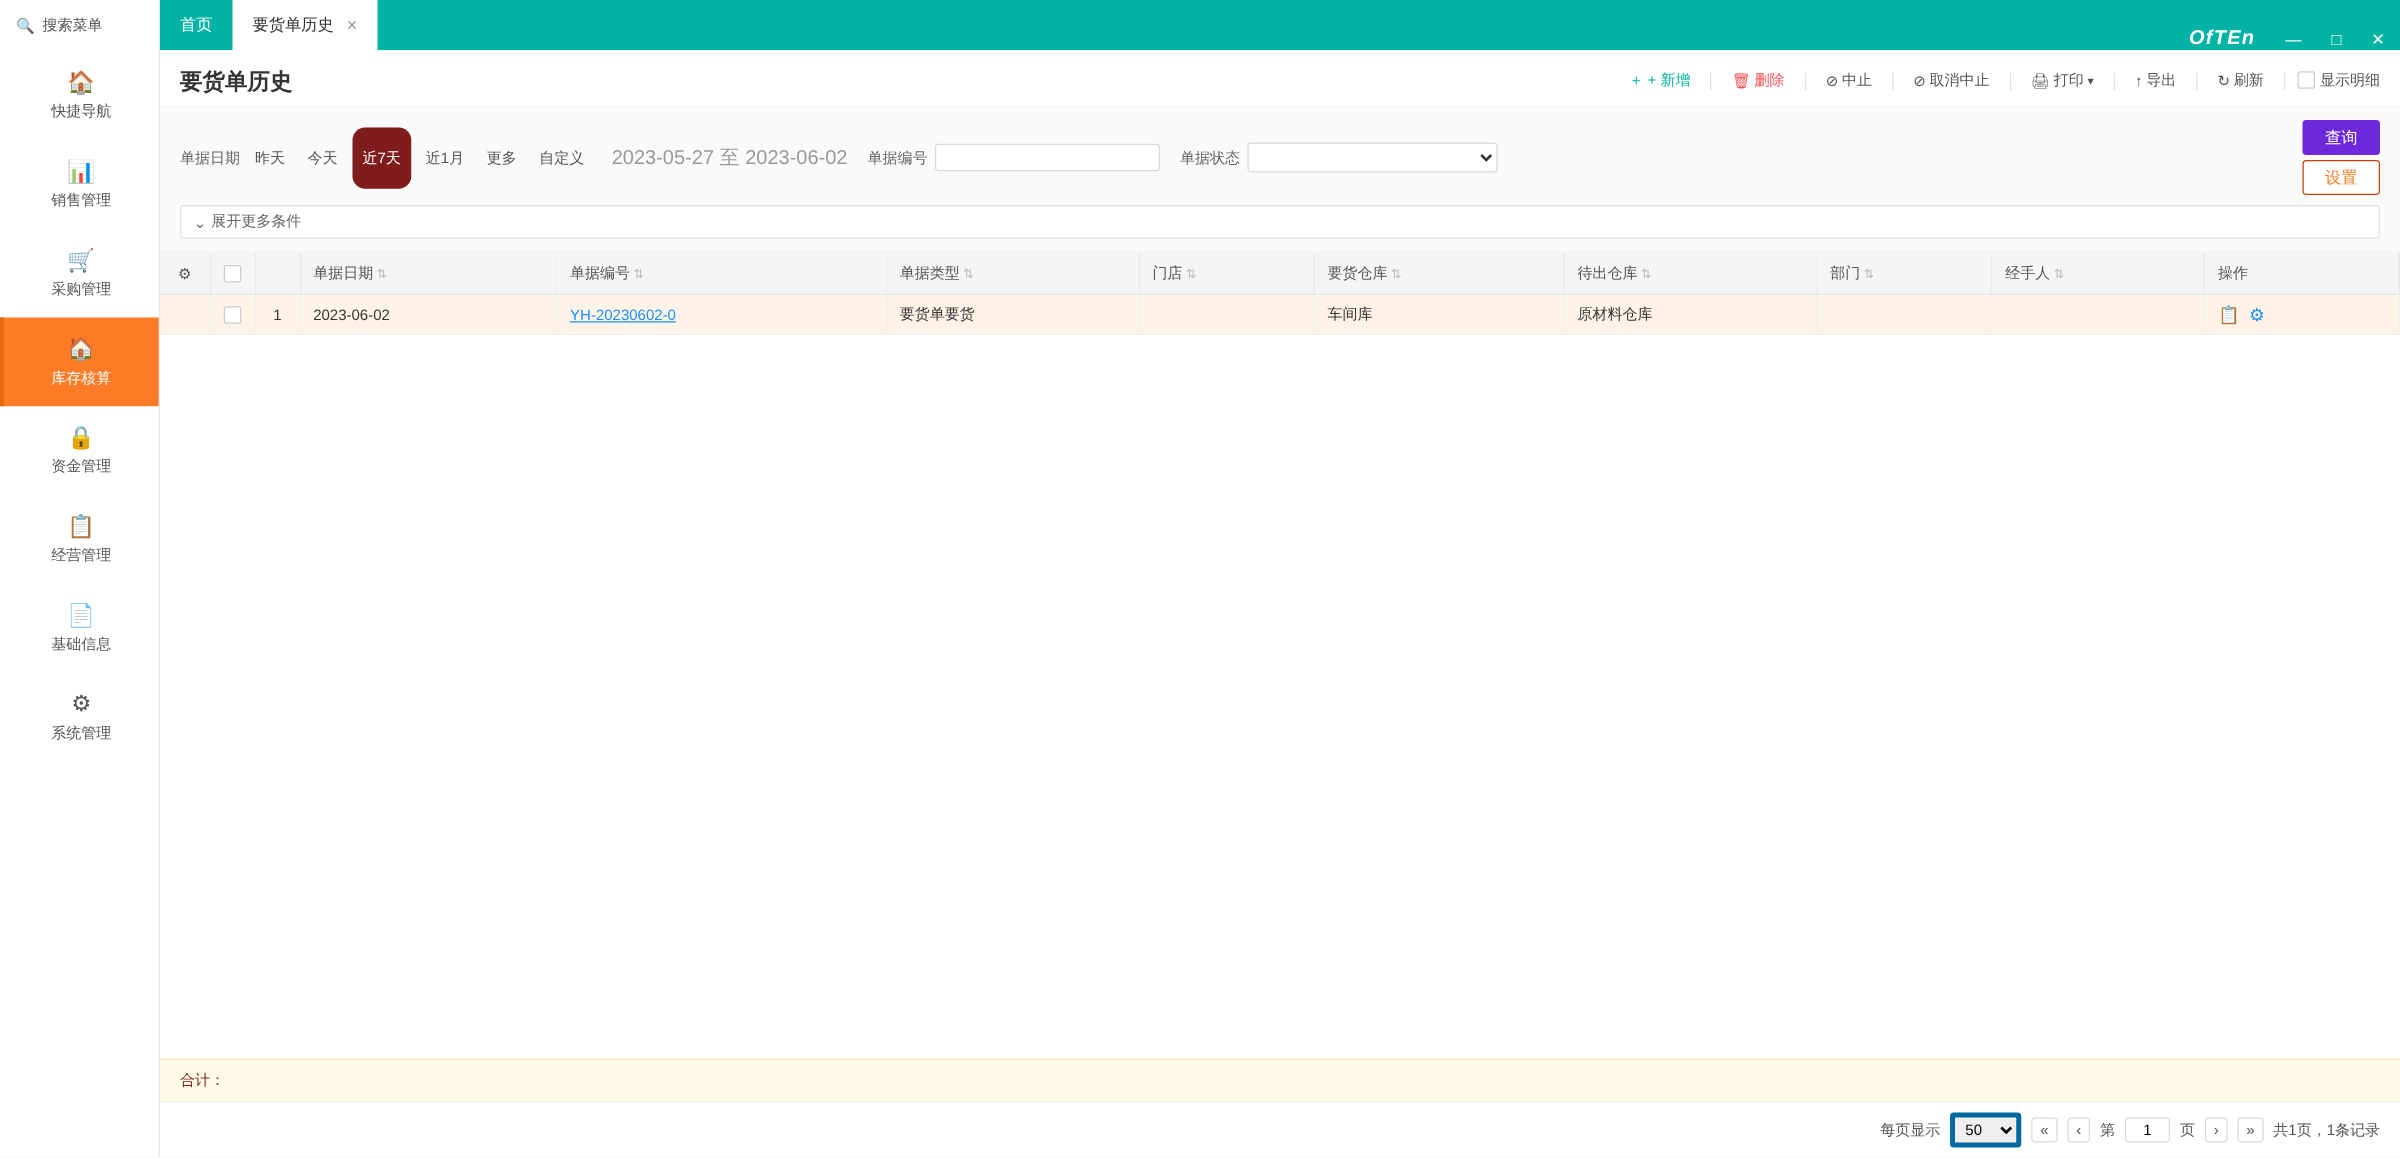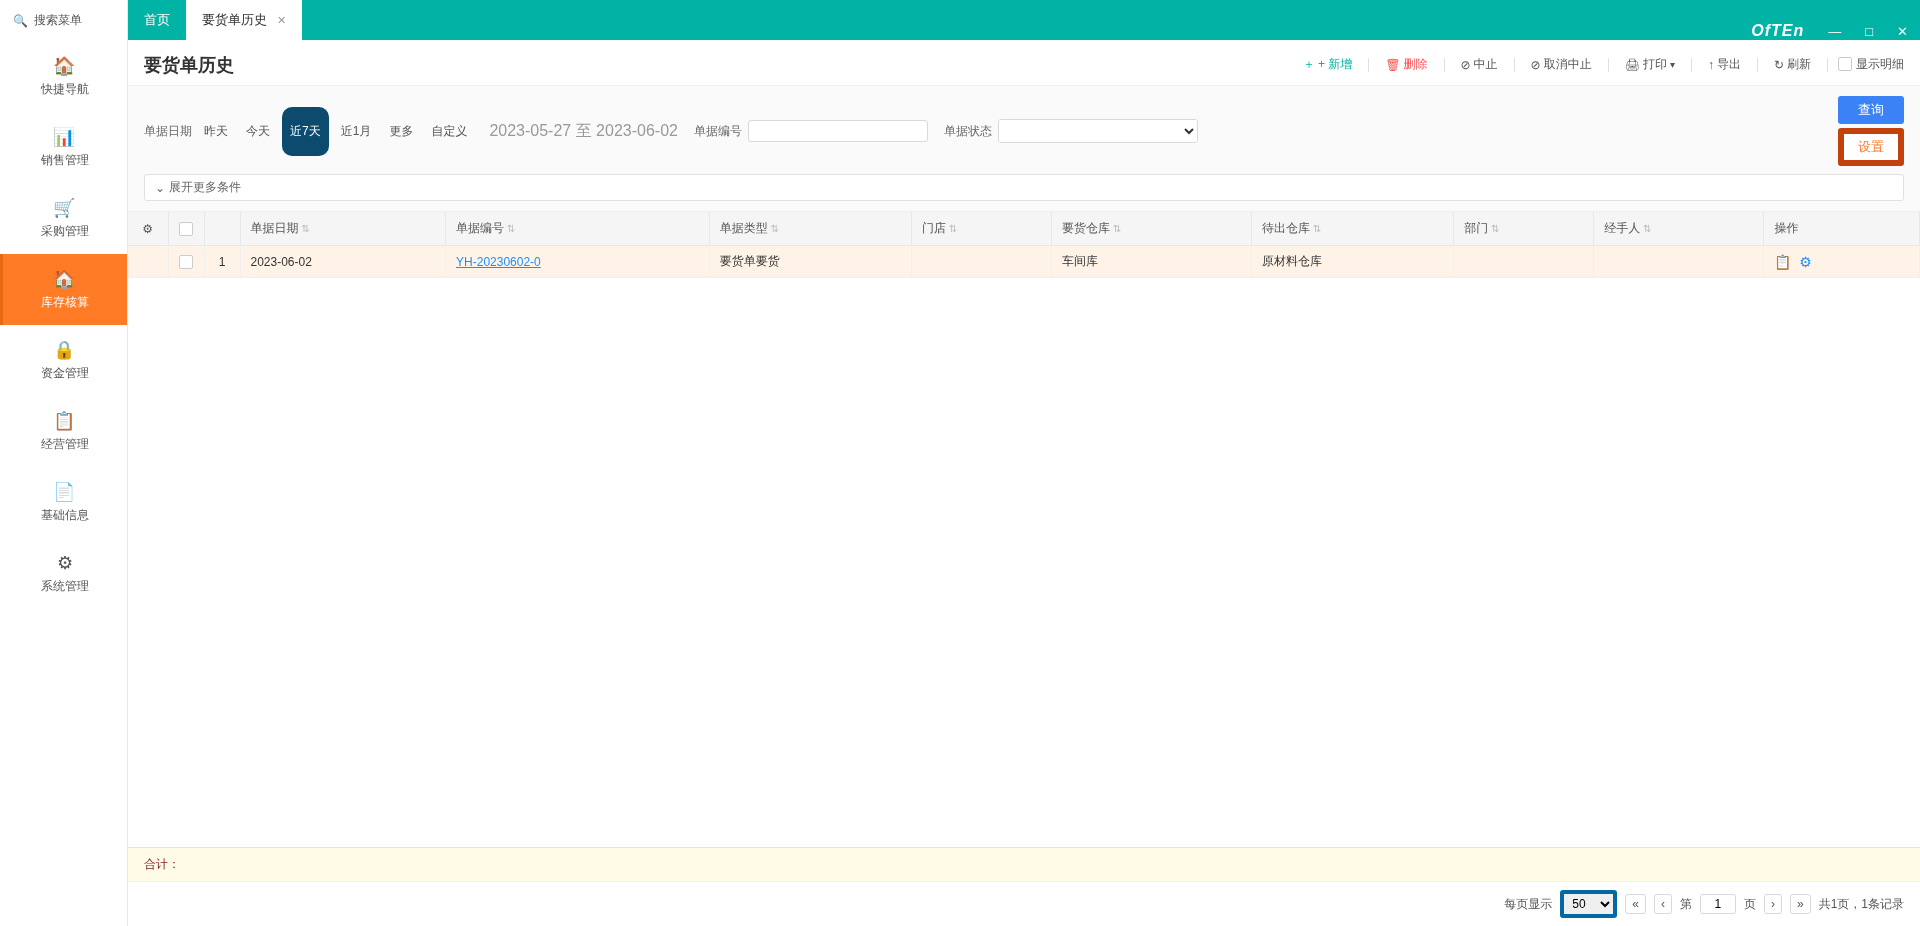--- a/index.html
+++ b/index.html
@@ -120,44 +120,44 @@
       background: #fafafa;
       border-bottom: 1px solid #f0f0f0;
       flex-shrink: 0;
     }
     .filter-row { display: flex; align-items: center; gap: 16px; flex-wrap: wrap; }
     .filter-group { display: flex; align-items: center; gap: 6px; }
     .filter-label { color: #666; font-size: 12px; white-space: nowrap; }
     .date-btn {
       padding: 2px 6px; border-radius: 3px; font-size: 12px; cursor: pointer; color: #555;
     }
-    .date-btn.active { background: #0c4a6e; color: #fff; border-radius: 10px; padding: 16px 8px; }
+    .date-btn.active { background: #7f1d1d; color: #fff; border-radius: 10px; padding: 16px 8px; }
     .date-range { font-size: 16px; color: #999; }
     .filter-input {
       border: 1px solid #d9d9d9; border-radius: 3px; padding: 3px 8px;
       font-size: 12px; width: 180px; outline: none; color: #333;
     }
     .filter-select-wrap {
       display: flex; align-items: center; border: 1px solid #d9d9d9;
       border-radius: 3px; overflow: hidden; width: 200px;
     }
     .filter-select {
       flex: 1; border: none; outline: none; padding: 3px 8px; font-size: 12px; color: #333; background: #fff;
     }
     .expand-btn {
       display: flex; align-items: center; gap: 4px; font-size: 12px;
       color: #666; cursor: pointer; padding: 4px 10px;
       border: 1px solid #e0e0e0; border-radius: 3px; background: #fff;
     }
     .query-btn {
-      background: #3b82f6; color: #fff; border: none; border-radius: 3px;
+      background: #6d28d9; color: #fff; border: none; border-radius: 3px;
       padding: 5px 18px; font-size: 13px; cursor: pointer;
     }
     .setting-btn {
-      background: #fff; color: #ff7b26; border: 6px solid #c2410c; border-radius: 3px;
+      background: #fff; color: #ff7b26; border: 1px solid #c2410c; border-radius: 3px;
       padding: 4px 14px; font-size: 13px; cursor: pointer;
     }
     .filter-actions { display: flex; flex-direction: column; gap: 4px; margin-left: auto; }
 
     
     .table-wrap {
       flex: 1;
       overflow: auto;
       padding: 0;
     }

